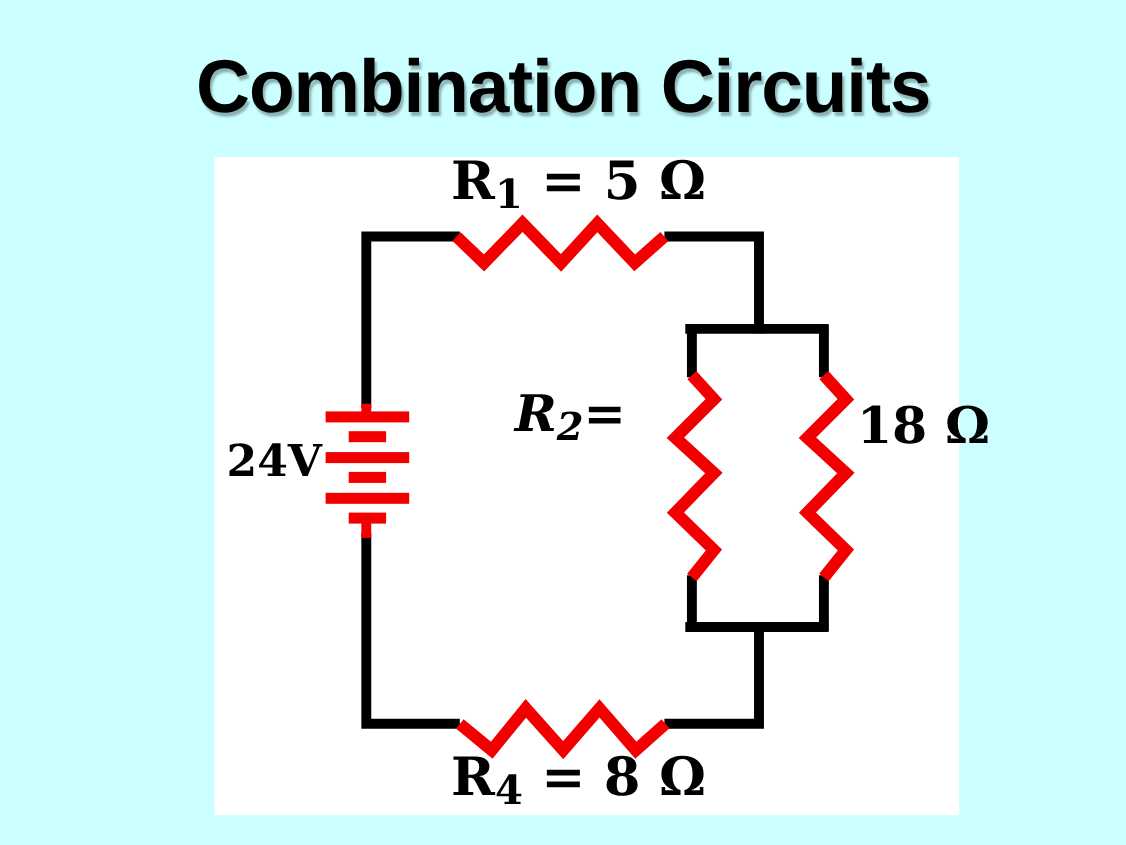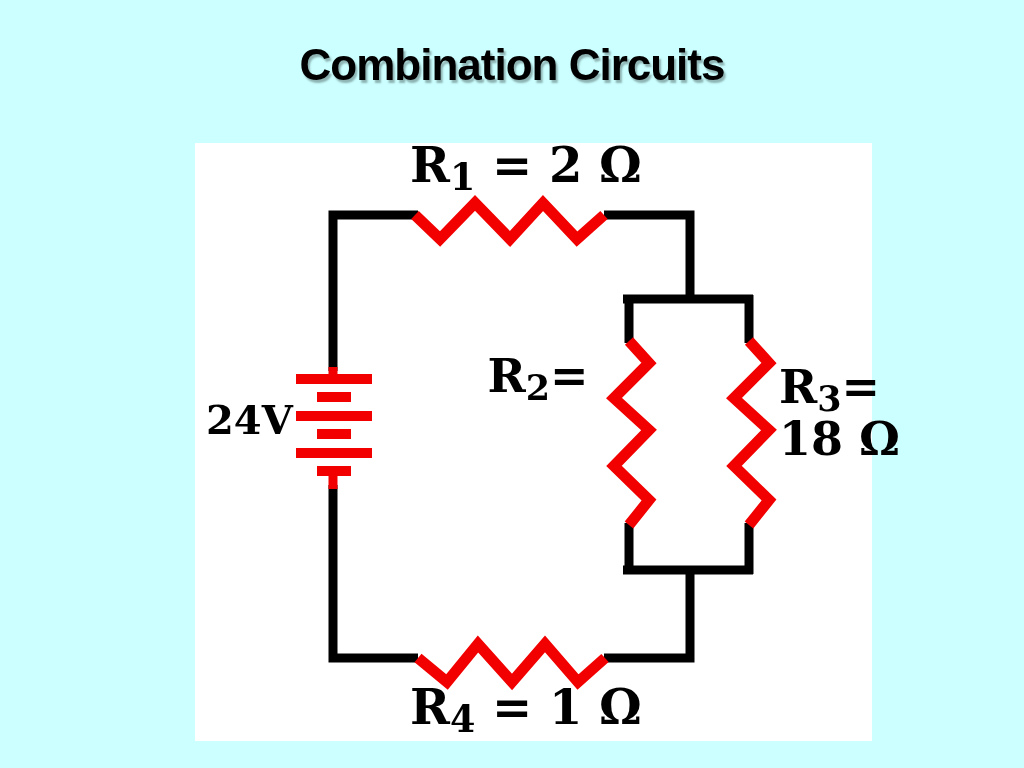--- a/index.html
+++ b/index.html
@@ -23,21 +23,21 @@
     background: var(--bg);
   }
   .title {
     position: absolute;
     top: 40px;
     left: 0;
     width: 1024px;
     text-align: center;
     font-family: "Liberation Sans", "DejaVu Sans", sans-serif;
     font-weight: bold;
-    font-size: 44px;
+    font-size: 68px;
     letter-spacing: -1px;
     color: var(--text);
     text-shadow: 2px 3px 2px rgba(90, 115, 115, 0.55);
     white-space: nowrap;
   }
   .panel {
     position: absolute;
     left: 195px;
     top: 143px;
     width: 677px;
@@ -72,21 +72,21 @@
     white-space: nowrap;
     line-height: 1.12;
   }
   .lbl sub {
     font-size: 76%;
     vertical-align: -0.22em;
     line-height: 0;
   }
   .lbl-r1   { left: 410px; top: 139px; width: 210px; text-align: center; font-size: 48px; }
   .lbl-batt { left: 206px; top: 398px; font-size: 40px; }
-  .lbl-r2   { left: 468px; top: 351px; width: 140px; text-align: center; font-size: 46px; }
+  .lbl-r2   { left: 468px; top: 351px; width: 140px; text-align: left; font-size: 46px; font-style: italic; }
   .lbl-r3   { left: 779px; top: 362px; width: 96px;  text-align: left;  font-size: 46px; }
   .lbl-r4   { left: 410px; top: 681px; width: 210px; text-align: center; font-size: 48px; }
 </style>
 </head>
 <body>
 
 <div class="slide">
 
   <div class="title">Combination Circuits</div>
 
@@ -118,28 +118,27 @@
         <path class="rlead" d="M138,330 V346"></path>
       </g>
 
       <polyline class="rzig" points="220,72 245,96 280,60 315,96 348,60 382,96 409,72"></polyline>
       <polyline class="rzig" points="434,198 454,220 419,255 454,287 419,323 454,357 434,382"></polyline>
       <polyline class="rzig" points="554,198 574,220 539,255 574,287 539,323 574,357 554,382"></polyline>
       <polyline class="rzig" points="223,515 252,539 283,501 317,539 350,501 383,539 410,515"></polyline>
     </svg>
   </div>
 
-  <div class="lbl lbl-r1"><span>R</span><sub>1</sub><span> = 2 Ω</span></div>
+  <div class="lbl lbl-r1"><span>R</span><sub>1</sub><span> = 5 Ω</span></div>
 
   <div class="lbl lbl-batt">24V</div>
 
   <div class="lbl lbl-r2">
     <div><span>R</span><sub>2</sub><span>=</span></div>
   </div>
 
   <div class="lbl lbl-r3">
-    <div><span>R</span><sub>3</sub><span>=</span></div>
     <div>18 Ω</div>
   </div>
 
-  <div class="lbl lbl-r4"><span>R</span><sub>4</sub><span> = 1 Ω</span></div>
+  <div class="lbl lbl-r4"><span>R</span><sub>4</sub><span> = 8 Ω</span></div>
 
 </div>
 
 </body></html>

